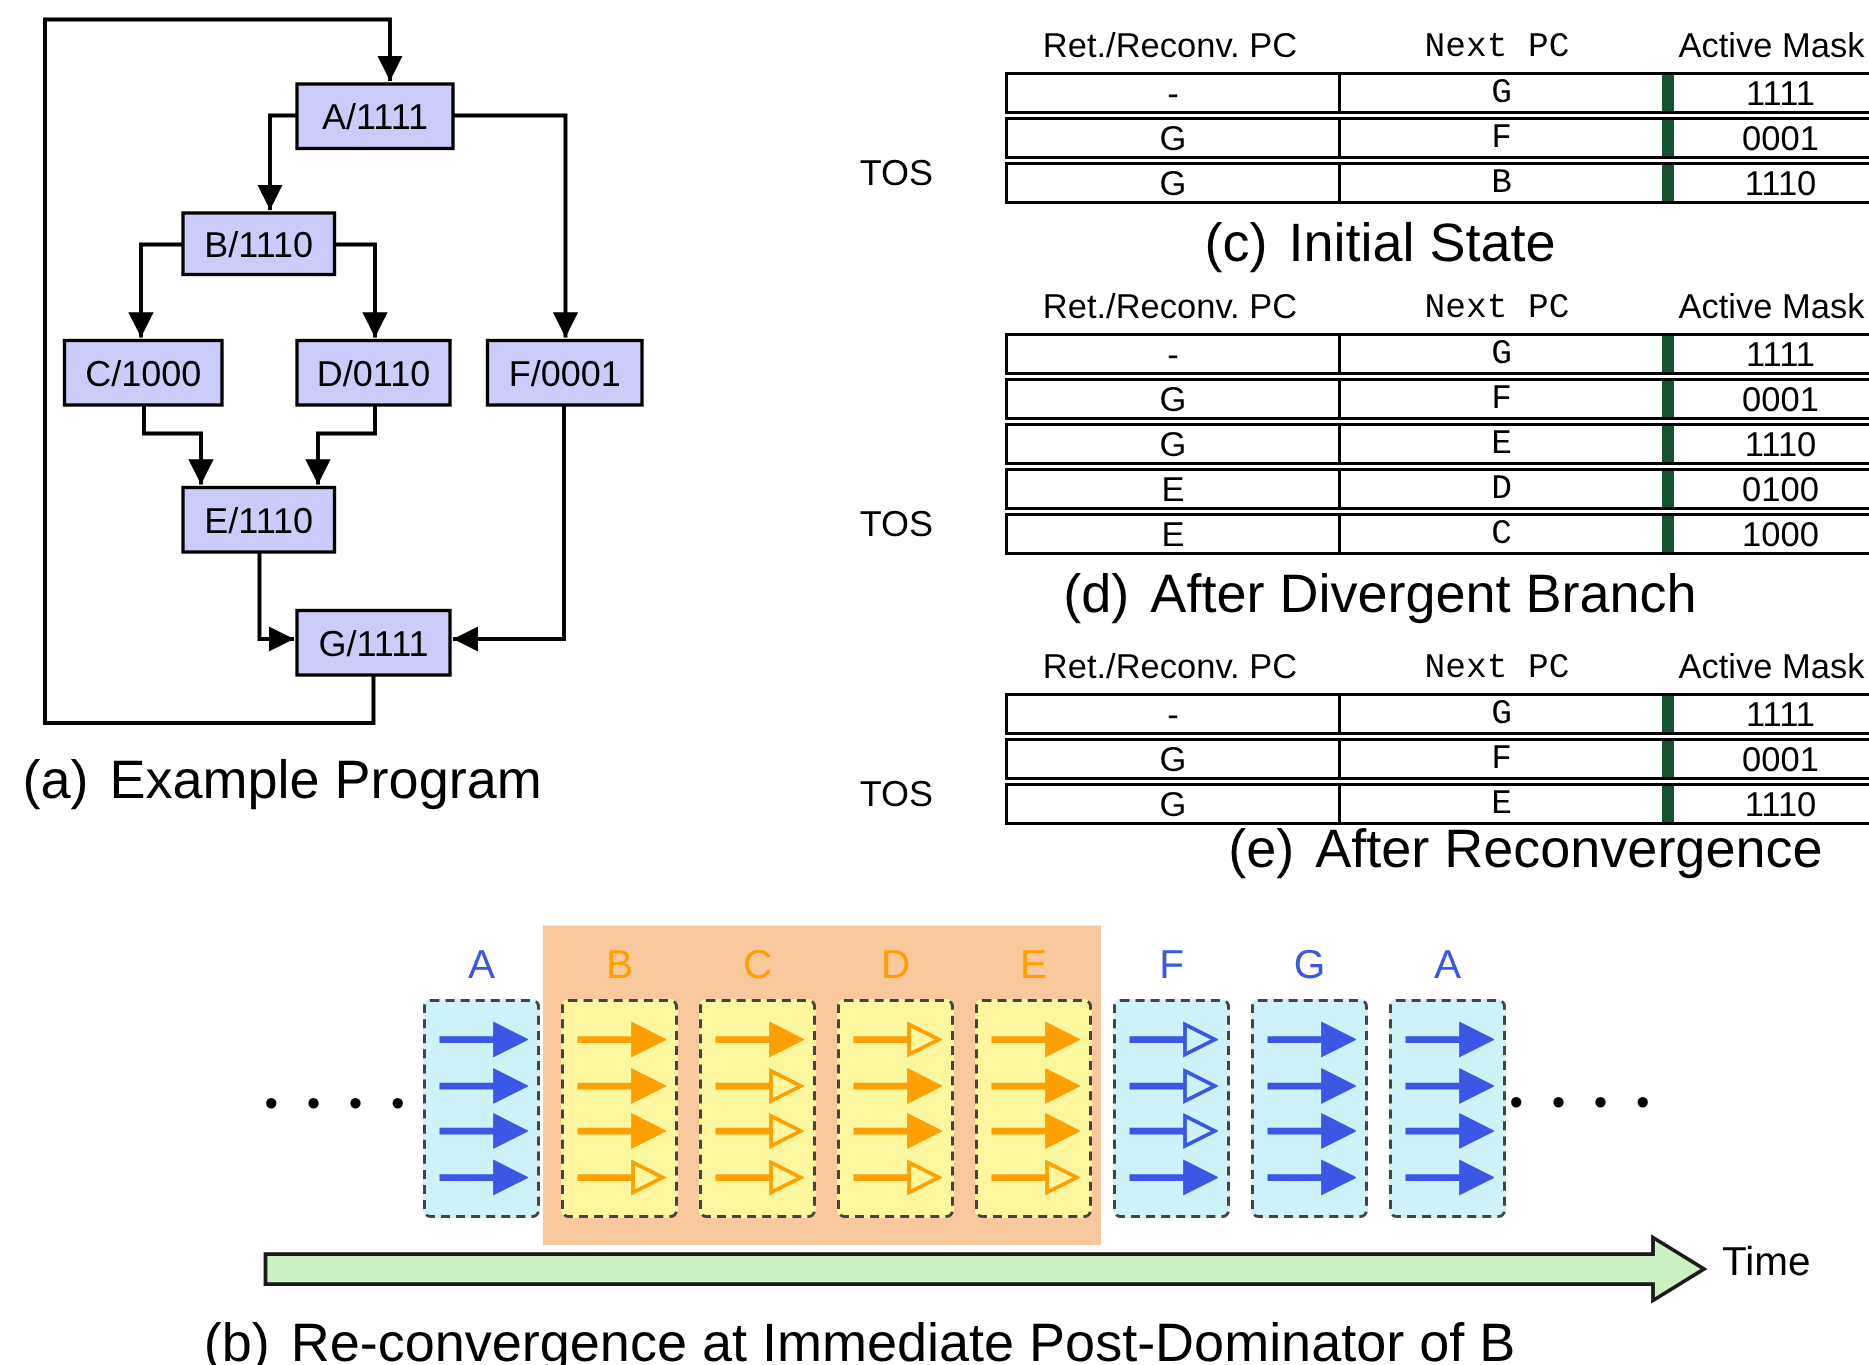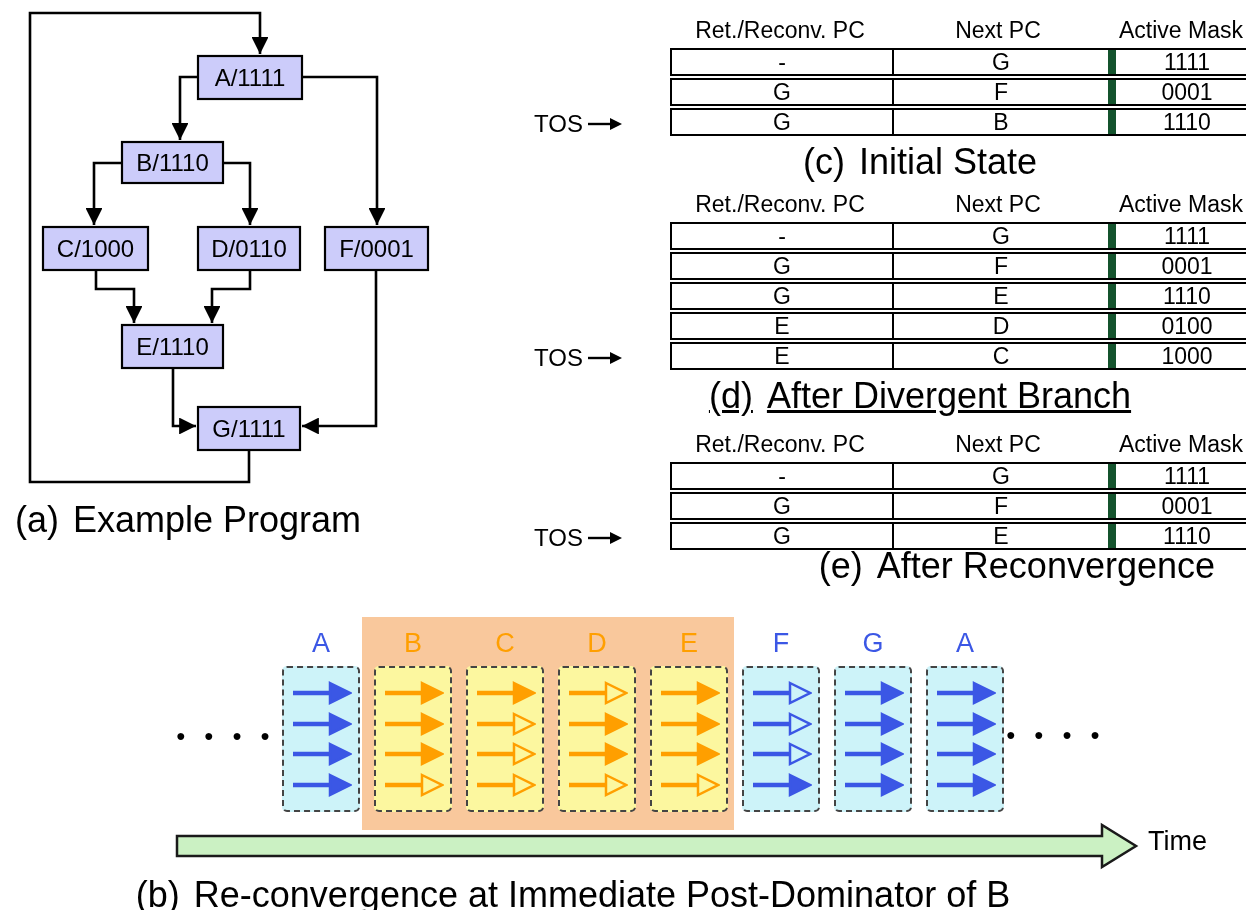--- a/index.html
+++ b/index.html
@@ -20,27 +20,27 @@
   
   .stackblock{left:530px;width:716px;}
   #block-c{top:18px;} #block-d{top:192px;} #block-e{top:432px;}
   .ttable{position:absolute;left:95px;top:0;width:590px;padding-left:45px;}
   .thead{display:flex;height:30px;}
   .thead>div{box-sizing:border-box;border:2px solid transparent;display:flex;align-items:flex-end;
              justify-content:center;font-size:23px;padding-bottom:2px;}
   .trow{position:relative;display:flex;height:28px;box-sizing:border-box;border:2px solid #000;
         margin-bottom:2px;background:#fff;}
   .trow>div{display:flex;align-items:center;justify-content:center;font-size:23px;box-sizing:border-box;}
-  .c1{width:220px;} .c2{width:216px;border-left:2px solid #000;} .c3{width:150px;border-left:8px solid #14532d;}
+  .c1{width:220px;} .c2{width:216px;border-left:2px solid #000;font-family:Liberation Mono, monospace;} .c3{width:150px;border-left:8px solid #14532d;}
   .thead .c2,.thead .c3{border-left:2px solid transparent;}
   .side{position:absolute;left:594px;top:-2px;height:26px;display:flex;align-items:center;font-size:24px;}
   .tcap{position:absolute;left:95px;width:590px;text-align:center;}
-  #block-c .tcap{top:123px;} #block-d .tcap{top:183px;text-decoration:underline;} #block-e .tcap{top:113px;text-align:right;}
-  .tos{position:absolute;left:0;width:92px;height:22px;display:flex;align-items:center;
-       justify-content:flex-end;gap:5px;font-size:24px;}
+  #block-c .tcap{top:123px;} #block-d .tcap{top:183px;} #block-e .tcap{top:113px;text-align:right;}
+  .tos{position:absolute;left:0;width:92px;height:22px;display:flex;align-items:flex-end;
+       justify-content:flex-end;gap:5px;font-size:24px;flex-direction:column;}
   #block-c .tos{top:95px;} #block-d .tos{top:155px;} #block-e .tos{top:95px;}
   .tos svg line{stroke:#000;stroke-width:2.4px;} .tos svg polygon{fill:#000;}
 
   
   #band{left:362px;top:617px;width:372px;height:213px;background:#f9c89c;}
   .tgroup{position:absolute;top:626px;width:78px;}
   .glabel{height:40px;text-align:center;font-size:27px;line-height:34px;}
   .gbox{box-sizing:border-box;height:146px;border:2px dashed #444;border-radius:5px;
         display:flex;flex-direction:column;justify-content:space-between;padding:12px 0;}
   .tgroup.blue{color:#3b57e5;} .tgroup.blue .gbox{background:#cdf3f9;--bf:#cdf3f9;}

